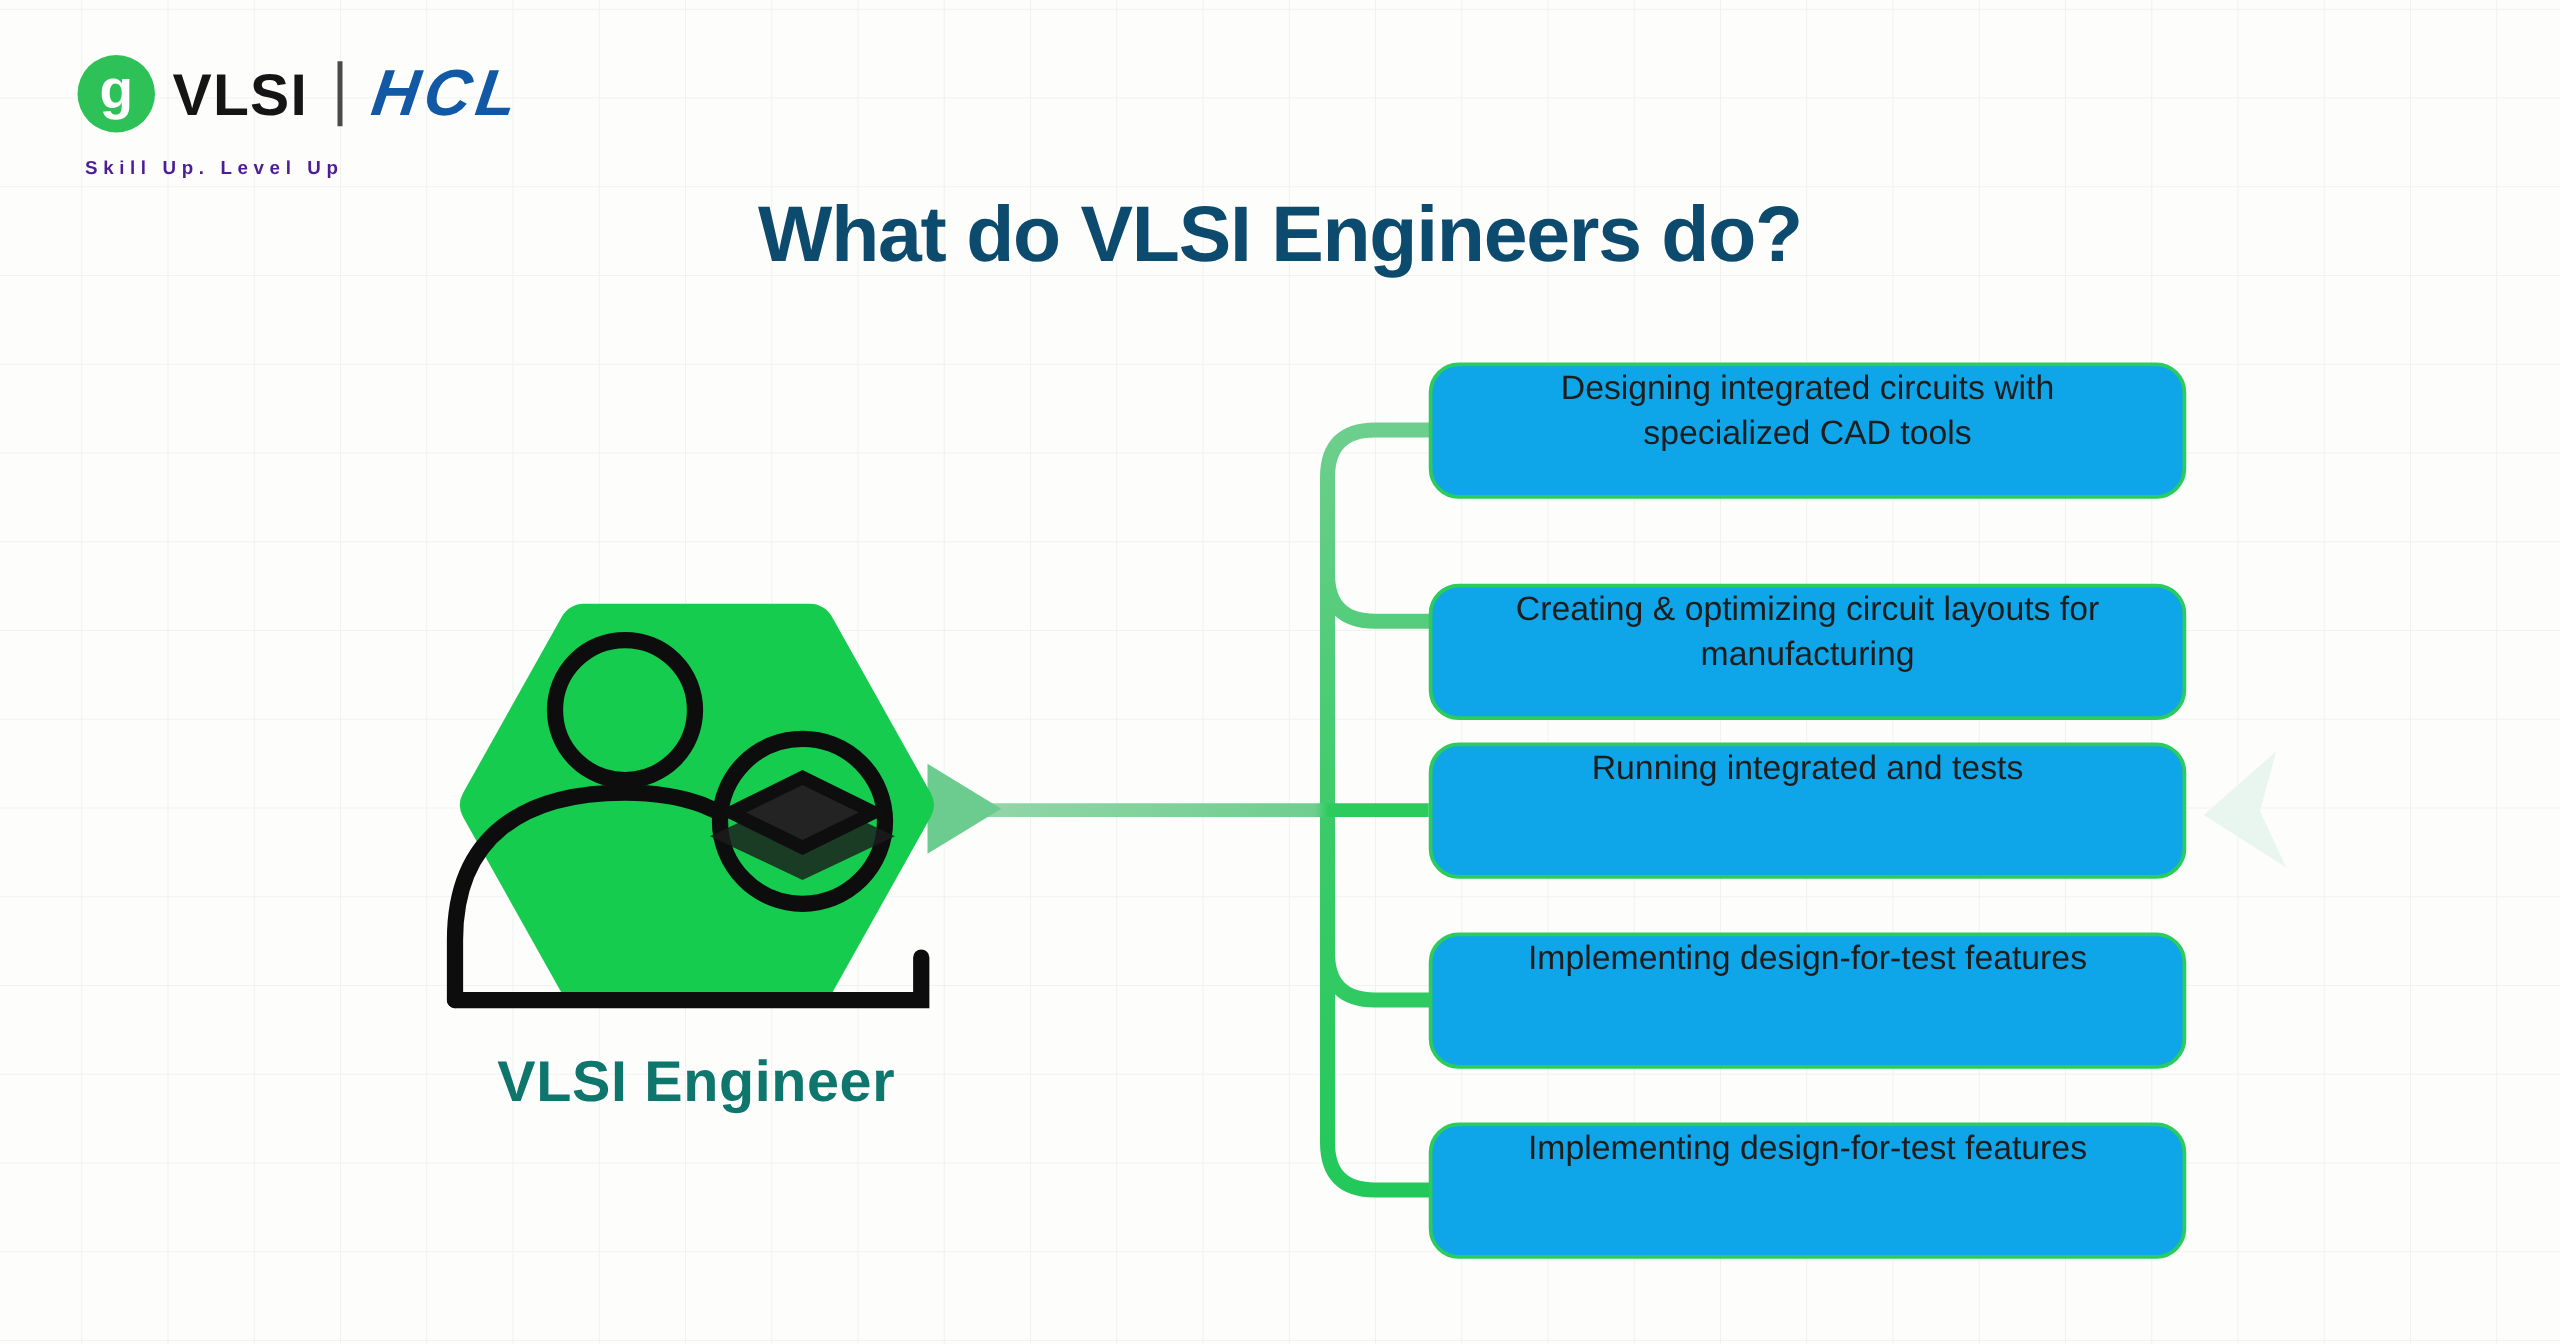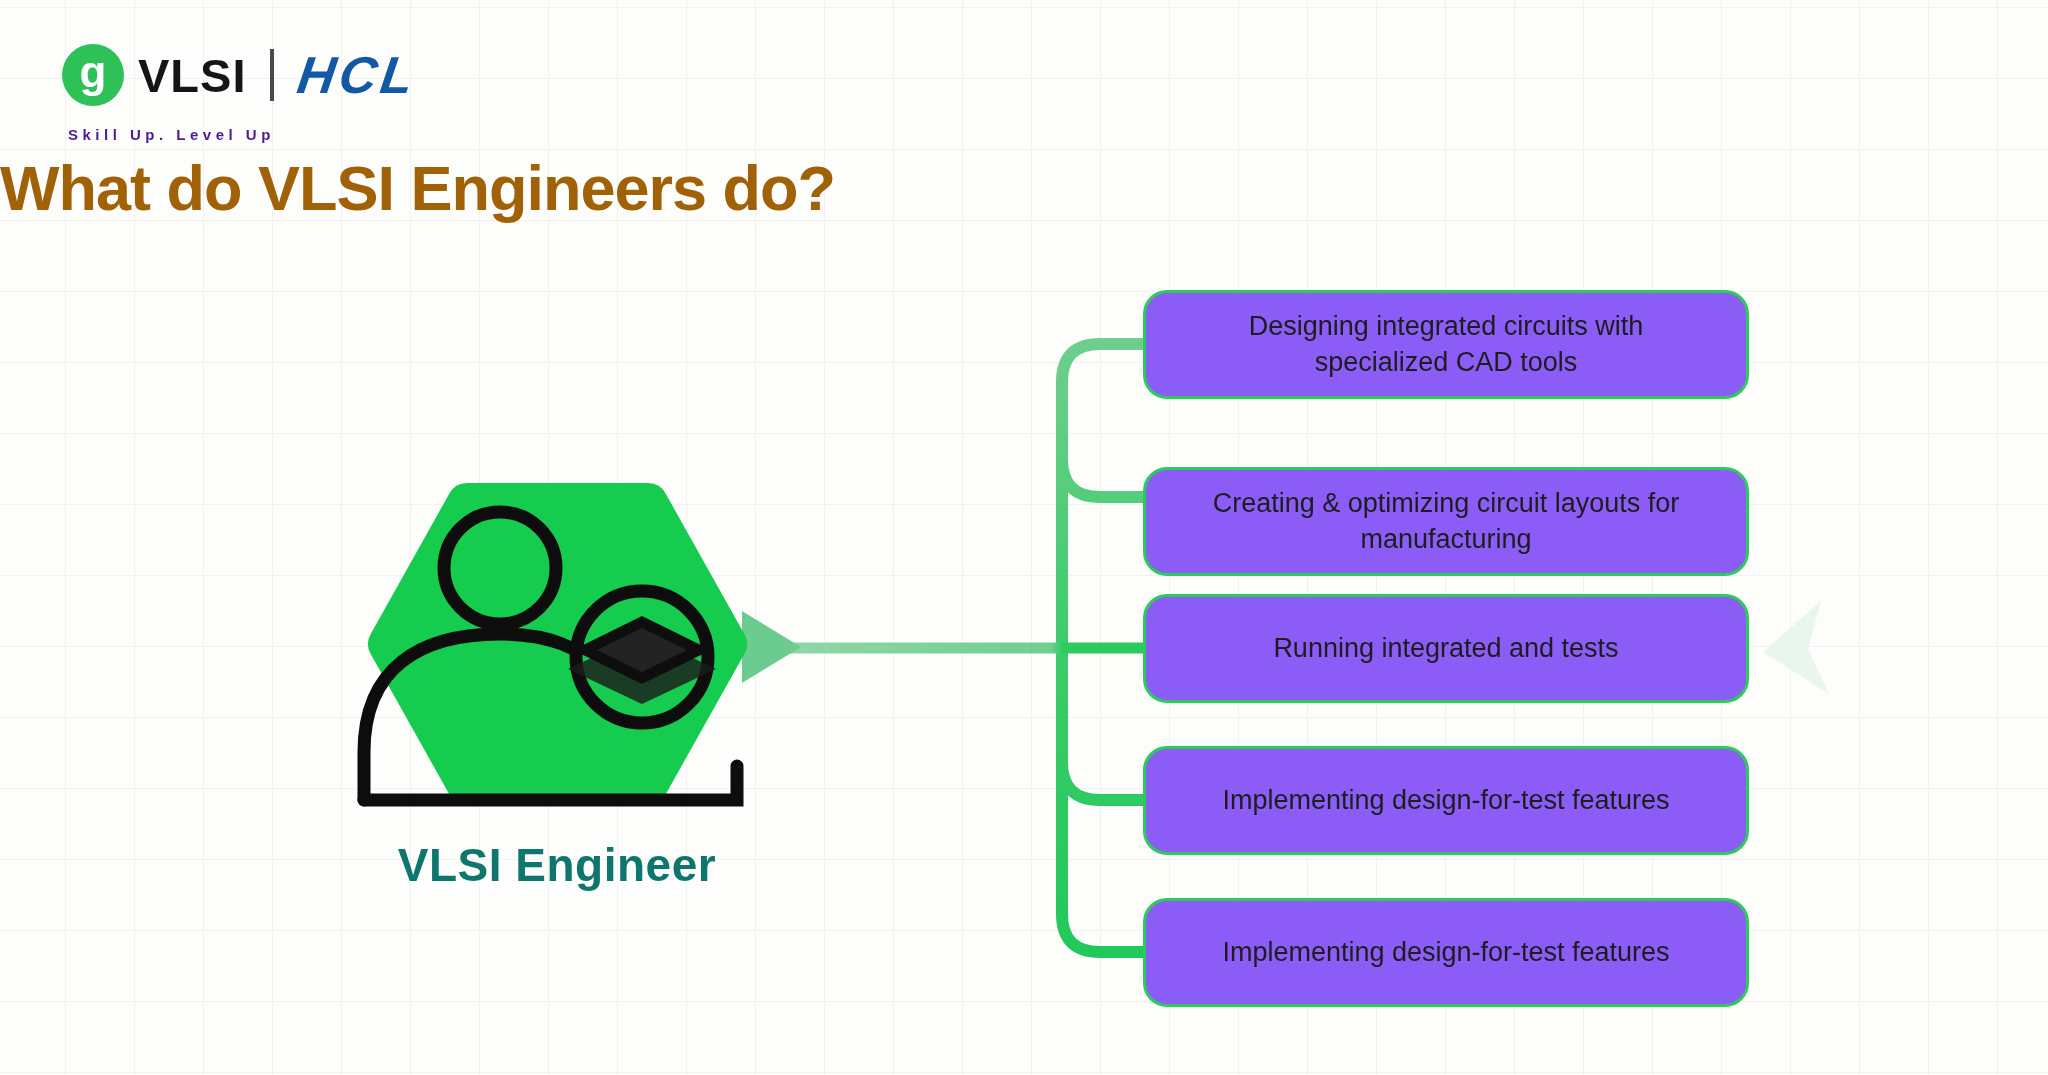--- a/index.html
+++ b/index.html
@@ -32,36 +32,36 @@
     color:#1159a5; letter-spacing:4px; transform:skewX(-8deg);
   }
   .tagline{
     position:absolute; left:68px; top:126px;
     font-size:15px; color:#4c1d95; letter-spacing:4.5px; font-weight:600;
   }
 
   
   .title{
     position:absolute; top:152px; left:0; width:100%;
-    font-size:63px; font-weight:800;
-    letter-spacing:-1px; color:#a16207;
+    text-align:center; font-size:63px; font-weight:800;
+    letter-spacing:-1px; color:#0c4a6e;
   }
 
   
   .hex-label{
     position:absolute; left:332px; top:838px; width:450px;
     text-align:center; font-size:46px; font-weight:600; color:#0f766e;
     letter-spacing:0.5px;
   }
 
   
   .task-box{
     position:absolute; left:1143px; width:606px; height:109px;
-    background:#8b5cf6; border:3px solid #2bcb5e; border-radius:24px;
-    display:flex; align-items:center; justify-content:center;
+    background:#0ea5e9; border:3px solid #2bcb5e; border-radius:24px;
+    display:flex; align-items:flex-start; justify-content:center;
   }
   .task-box span{
     display:block; max-width:520px; text-align:center;
     font-size:27px; line-height:1.33; color:#1d1d1d;
   }
   .tb1{ top:290px; } .tb2{ top:443px;margin-top:24px; } .tb3{ top:594px; }
   .tb4{ top:746px; } .tb5{ top:898px; }
 
   svg{ position:absolute; left:0; top:0; }
 </style>

